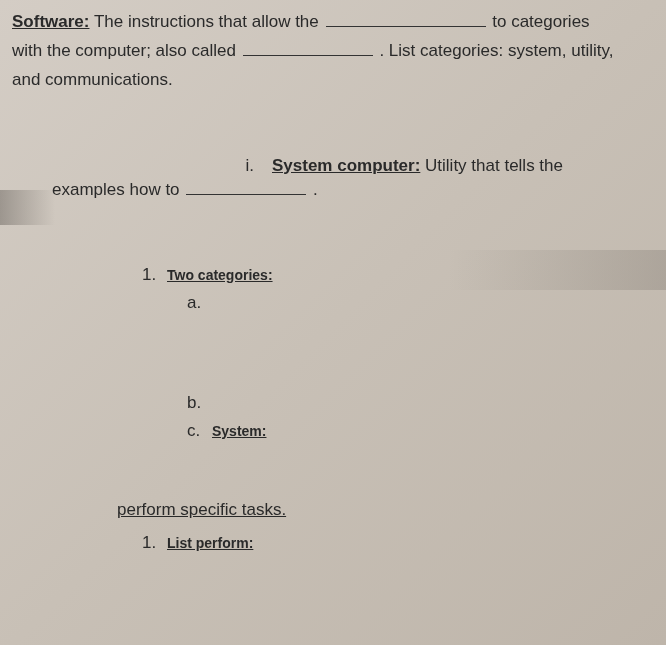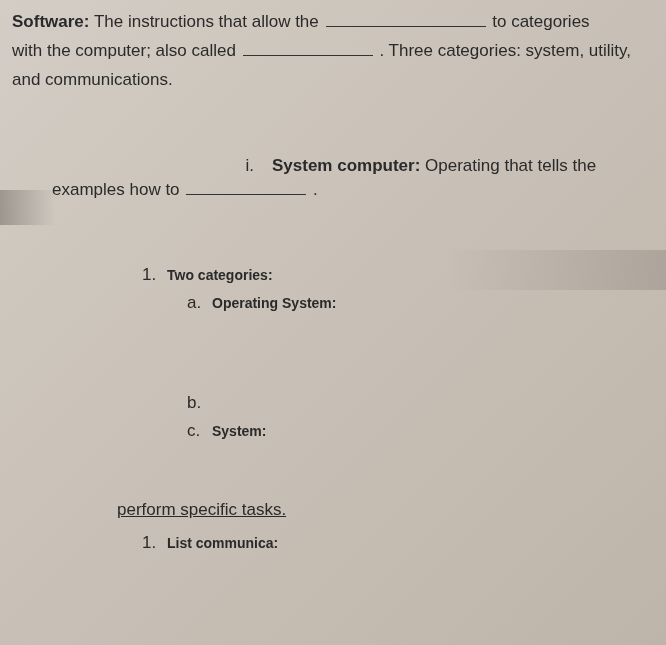--- a/index.html
+++ b/index.html
@@ -11,21 +11,21 @@
       color: #2a2a2a;
       padding: 8px 0 0 12px;
       overflow: hidden;
       position: relative;
     }
     .line {
       line-height: 1.6;
       font-size: 17px;
       margin-bottom: 2px;
     }
-    .bold { font-weight: bold; }
+    .bold { font-weight: bold; text-decoration: underline; }
     .blank {
       display: inline-block;
       border-bottom: 1.5px solid #333;
       height: 1em;
       vertical-align: baseline;
       margin: 0 2px;
     }
     .blank-long { width: 160px; }
     .blank-med { width: 130px; }
     .blank-short { width: 120px; }
@@ -69,53 +69,52 @@
 
 <div class="line indent-0">
   <span class="bold">Software:</span>
   <span>The instructions that allow the</span>
   <span class="blank blank-long"></span>
   <span>to categories</span>
 </div>
 <div class="line indent-0">
   <span>with the computer; also called</span>
   <span class="blank blank-med"></span>
-  <span>. Three categories: system, utility,</span>
+  <span>. List categories: system, utility,</span>
 </div>
 <div class="line indent-0">
   <span>and communications.</span>
 </div>
 
 <div class="section-gap"></div>
 
 <div class="roman-row">
   <div class="roman-label">i.</div>
   <div class="roman-content">
     <span class="bold">System computer:</span>
-    <span>Operating that tells the</span>
+    <span>Utility that tells the</span>
   </div>
 </div>
 <div class="line indent-1">
   <span>examples how to</span>
   <span class="blank blank-short"></span>
   <span>.</span>
 </div>
 
 <div class="section-gap"></div>
 
 <div class="num-row">
   <div class="num-label">1.</div>
   <div class="num-content bold">Two categories:</div>
 </div>
 
 <div class="tiny-gap"></div>
 
 <div class="alpha-row">
   <div class="alpha-label">a.</div>
-  <div class="num-content bold">Operating System:</div>
 </div>
 
 <div style="height:80px;"></div>
 
 <div class="alpha-row">
   <div class="alpha-label">b.</div>
   <div class="num-content"></div>
 </div>
 
 <div class="tiny-gap"></div>
@@ -130,14 +129,14 @@
 <div class="roman-row">
 </div>
 <div class="line indent-4">
   <span>perform specific tasks.</span>
 </div>
 
 <div class="tiny-gap"></div>
 
 <div class="num-row">
   <div class="num-label">1.</div>
-  <div class="num-content bold">List communica:</div>
+  <div class="num-content bold">List perform:</div>
 </div>
 
 </body></html>

